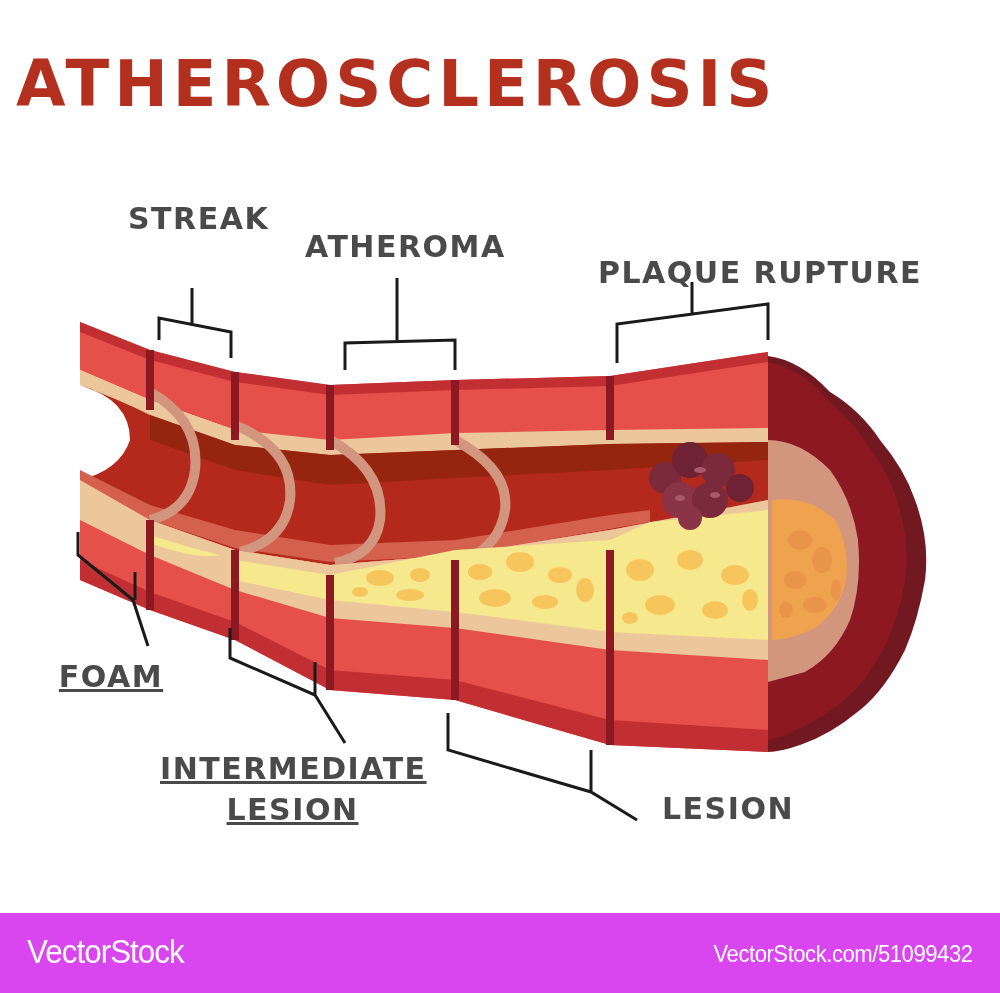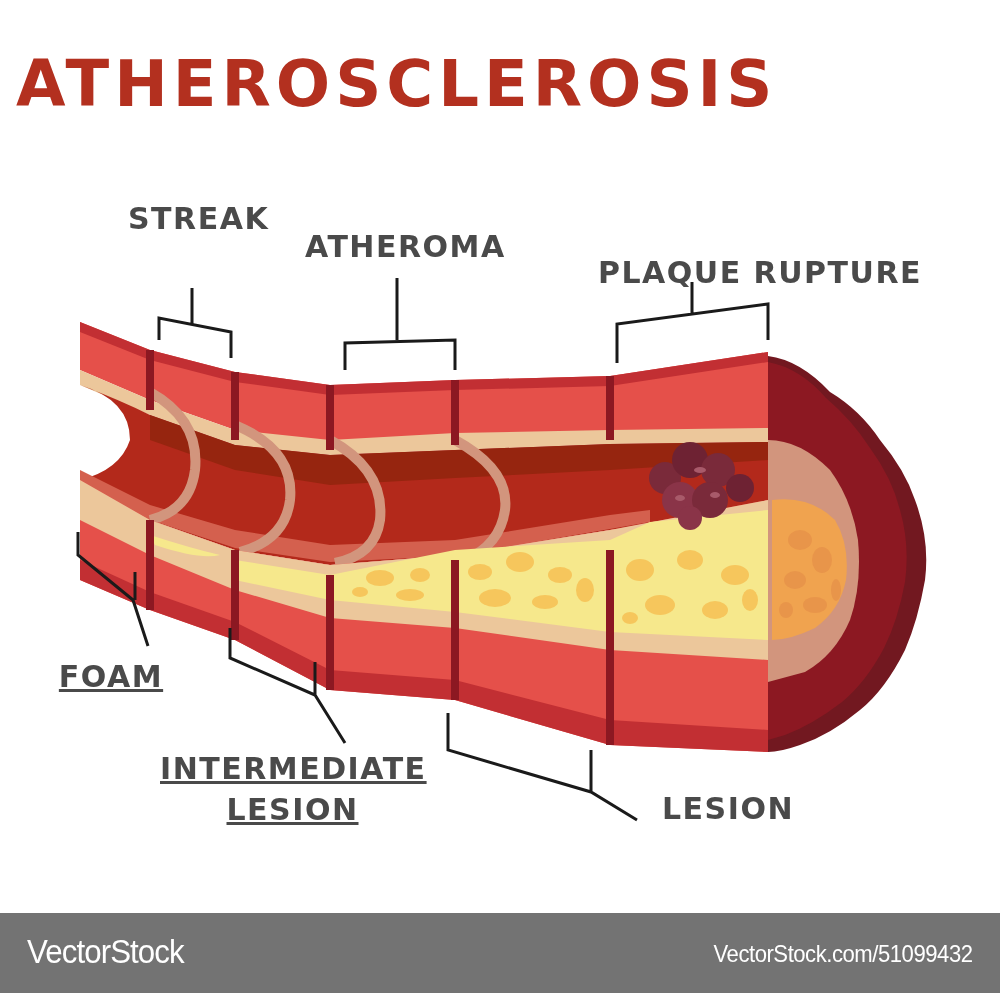--- a/index.html
+++ b/index.html
@@ -1,21 +1,21 @@
 <!DOCTYPE html>
 <html><head>
 <meta charset="utf-8">
 <style>
   html,body{margin:0;padding:0;background:#ffffff;}
   body{width:1000px;height:993px;position:relative;overflow:hidden;font-family:"Liberation Sans","DejaVu Sans",sans-serif;}
   .title{position:absolute;left:0;width:1000px;top:52px;text-align:left;font-family:"DejaVu Sans","Liberation Sans",sans-serif;font-weight:bold;font-size:64px;letter-spacing:5px;color:#b3301f;line-height:1;margin-left:16px;}
   .label{position:absolute;color:#4a4a4a;font-family:"DejaVu Sans","Liberation Sans",sans-serif;font-weight:bold;font-size:30px;letter-spacing:1.5px;line-height:41px;text-align:center;white-space:nowrap;}
   .label div{display:block;}
   .art{position:absolute;left:0;top:0;}
-  .footer{position:absolute;left:0;top:913px;width:1000px;height:80px;background:#737373;}
+  .footer{position:absolute;left:0;top:913px;width:1000px;height:80px;background:#d946ef;}
   .footer .brand{position:absolute;left:27px;top:19px;color:#fff;font-family:"Liberation Sans",sans-serif;font-size:34px;letter-spacing:-1px;transform:scaleX(0.92);transform-origin:left;}
   .footer .id{position:absolute;right:27px;top:27px;color:#fff;font-family:"Liberation Sans",sans-serif;font-size:24px;letter-spacing:-0.5px;transform:scaleX(0.92);transform-origin:right;}
 </style>
 </head>
 <body>
 
 <div class="title">ATHEROSCLEROSIS</div>
 
 <svg class="art" width="1000" height="913" viewBox="0 0 1000 913">
 

